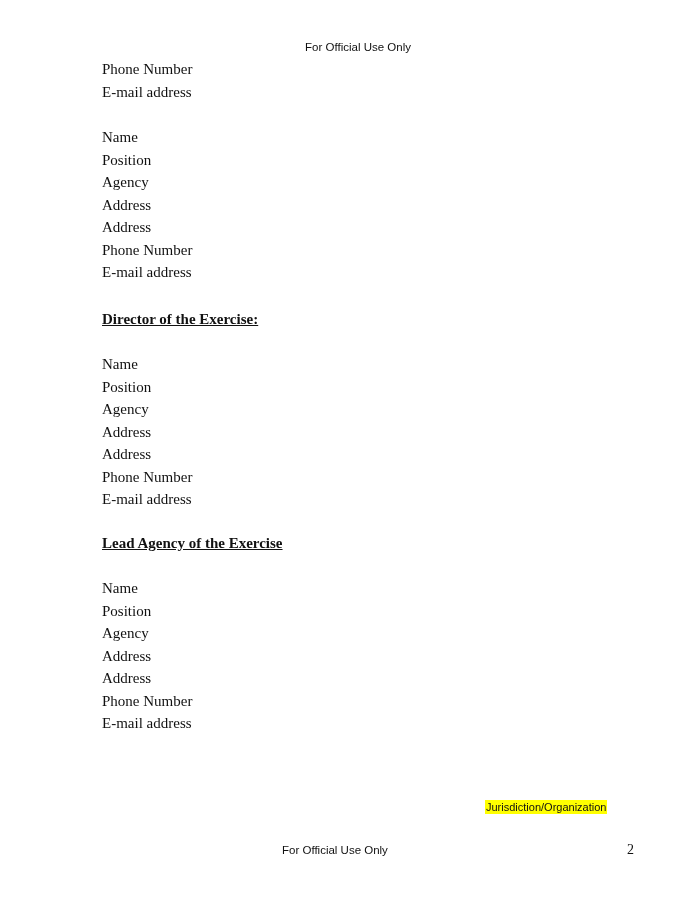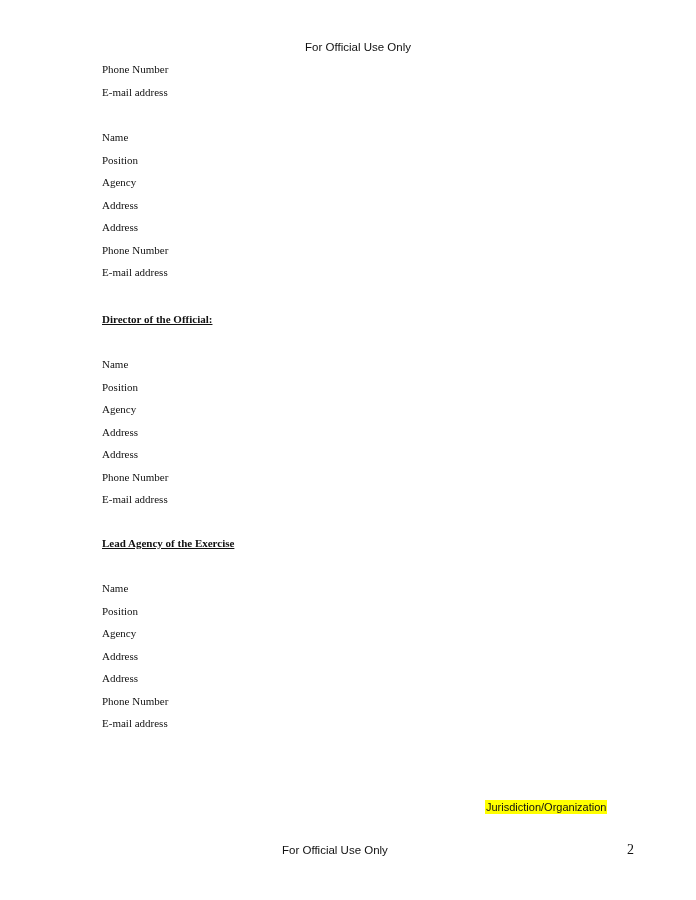--- a/index.html
+++ b/index.html
@@ -4,21 +4,21 @@
   <style>
     html, body { margin: 0; padding: 0; background: #ffffff; }
     body { width: 696px; height: 900px; position: relative; overflow: hidden; }
     .page { position: absolute; left: 0; top: 0; width: 696px; height: 900px; background: #fff; padding-left: 20px; }
     .header {
       position: absolute; top: 41px; left: 0; width: 716px; text-align: center;
       font-family: "Liberation Sans", "DejaVu Sans", sans-serif; font-size: 11.5px; color: #111;
     }
     .body-text {
       position: absolute; left: 102px;
-      font-family: "Liberation Serif", "DejaVu Serif", serif; font-size: 11px; color: #111;
+      font-family: "Liberation Serif", "DejaVu Serif", serif; font-size: 15px; color: #111;
       line-height: 22.5px;
     }
     .line { height: 22.5px; white-space: nowrap; }
     .heading { font-weight: bold; text-decoration: underline; }
     .footer-left {
       position: absolute; top: 844px; left: 282px;
       font-family: "Liberation Sans", "DejaVu Sans", sans-serif; font-size: 11.5px; color: #111;
     }
     .footer-juris {
       position: absolute; top: 800px; left: 485px;
@@ -45,21 +45,21 @@
     <div class="line">Name</div>
     <div class="line">Position</div>
     <div class="line">Agency</div>
     <div class="line">Address</div>
     <div class="line">Address</div>
     <div class="line">Phone Number</div>
     <div class="line">E-mail address</div>
   </div>
 
   <div class="body-text" style="top:308px;">
-    <div class="line heading">Director of the Official:</div>
+    <div class="line heading">Director of the Exercise:</div>
     <div class="line"></div>
     <div class="line">Name</div>
     <div class="line">Position</div>
     <div class="line">Agency</div>
     <div class="line">Address</div>
     <div class="line">Address</div>
     <div class="line">Phone Number</div>
     <div class="line">E-mail address</div>
   </div>
 

